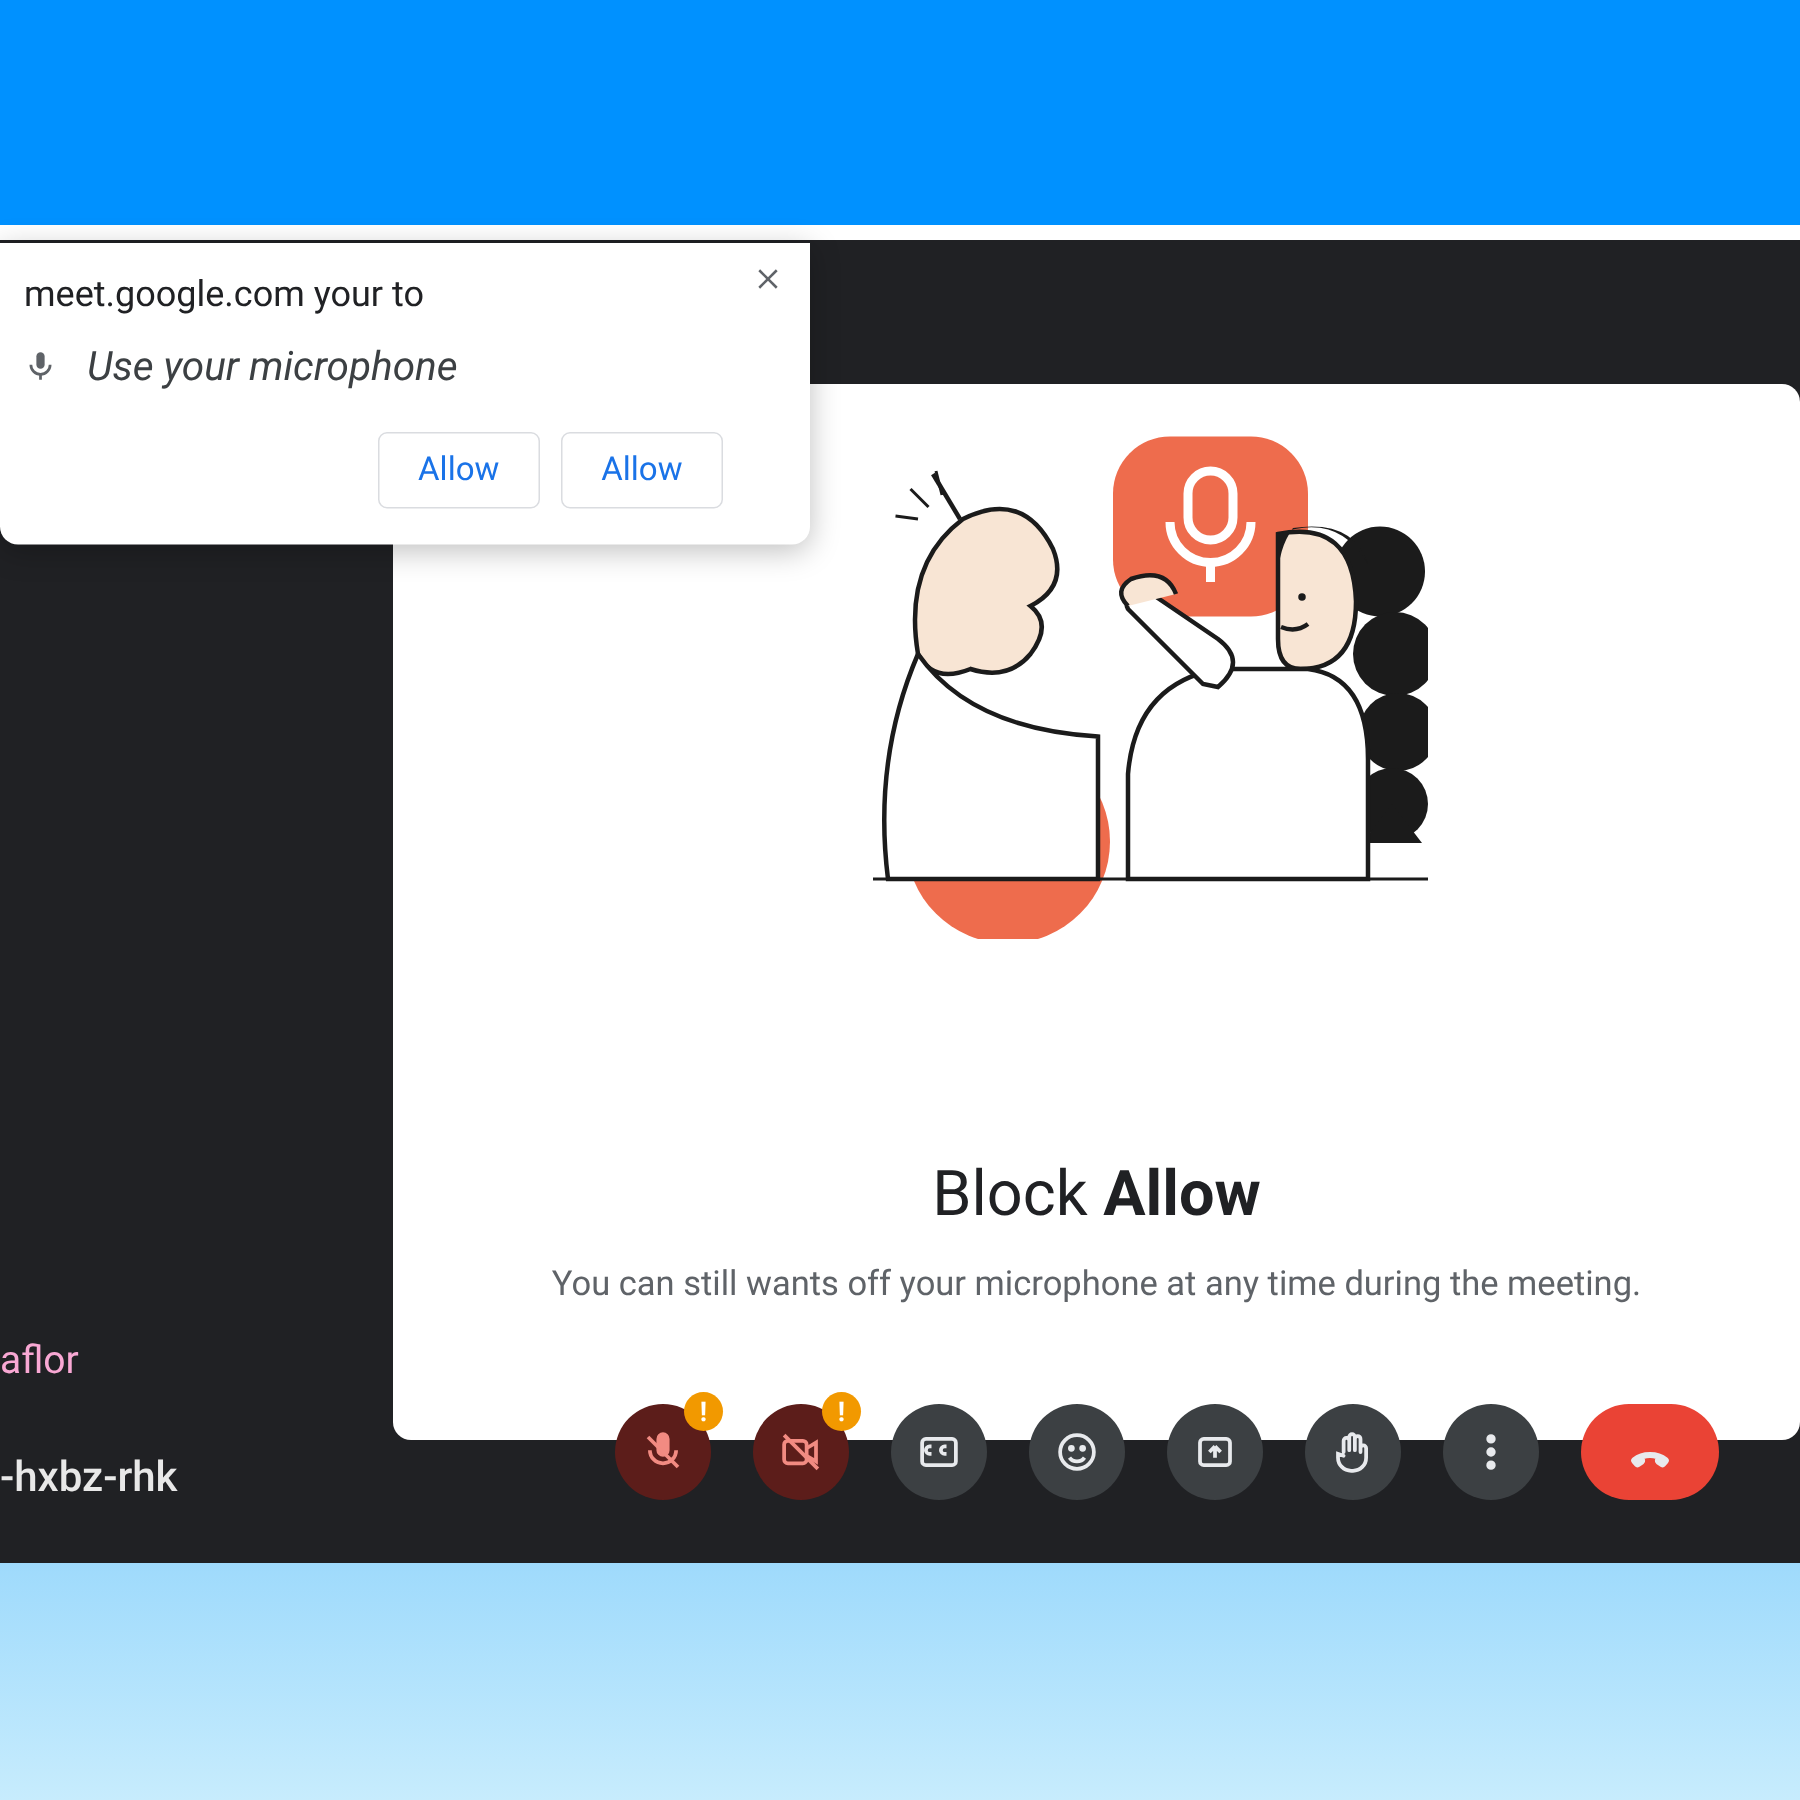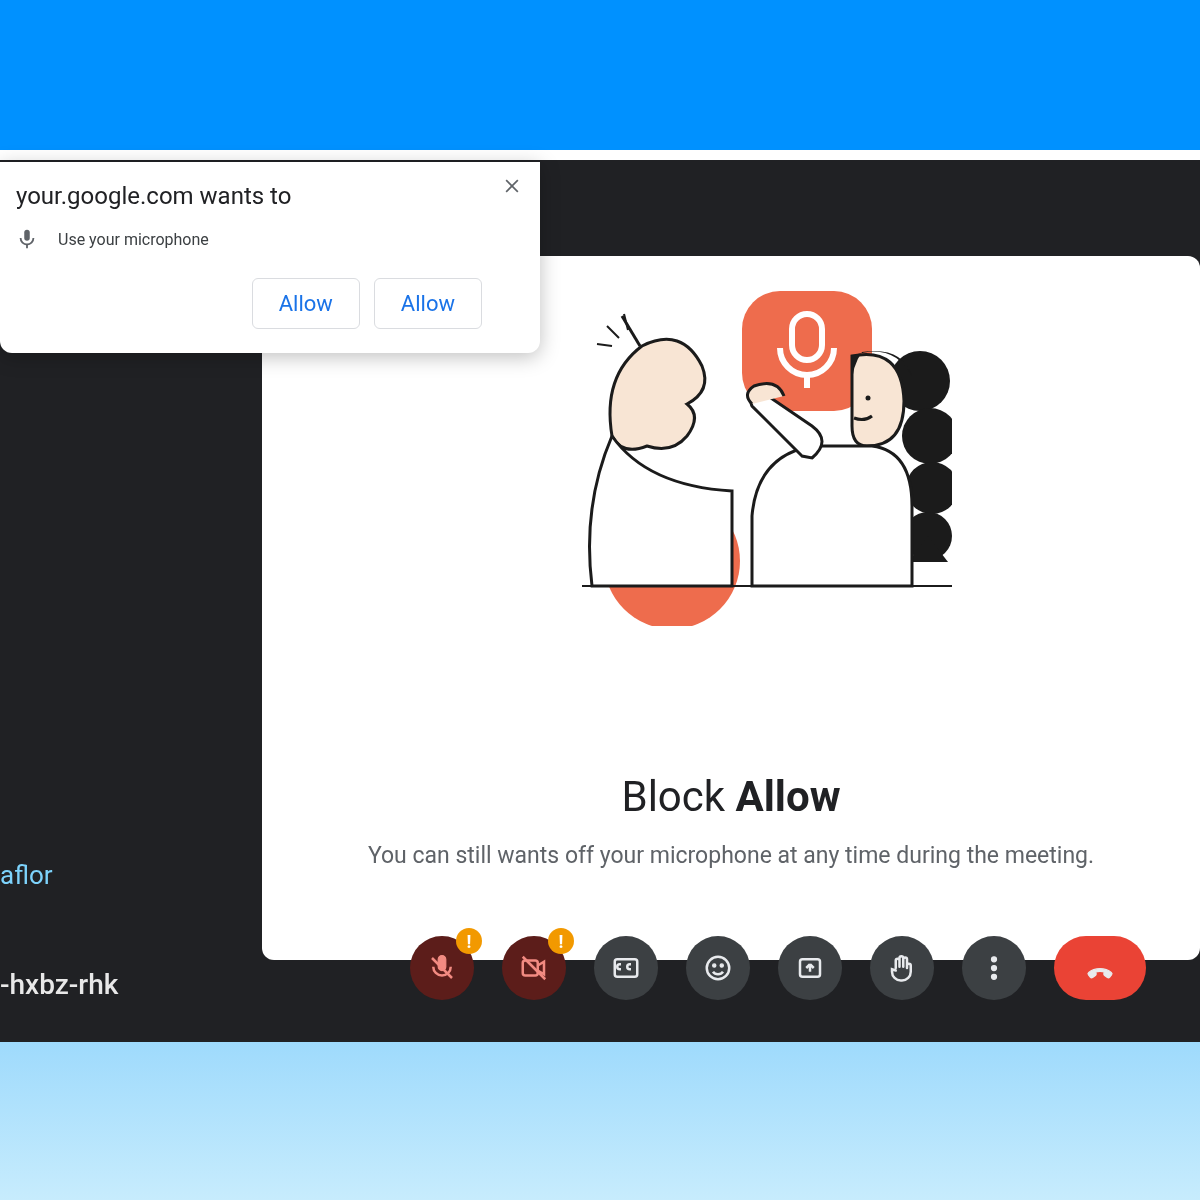--- a/index.html
+++ b/index.html
@@ -7,21 +7,21 @@
   body { position: relative; }
 
   .bg-top { position: absolute; left: 0; top: 0; width: 1200px; height: 155px; background: #0091ff; }
   .bg-bot { position: absolute; left: 0; top: 1040px; width: 1200px; height: 160px;
             background: linear-gradient(#9edafc 0%, #c7ecfd 100%); }
   .browser-strip { position: absolute; left:0; top:150px; width:1200px; height:10px; background:#fff; }
 
   .window { position: absolute; left: 0; top: 160px; width: 1200px; height: 882px;
             background: #202124; }
 
-  .participant-name { position: absolute; left: 0; top: 700px; color: #7dd3fc; font-size: 26px; }
+  .participant-name { position: absolute; left: 0; top: 732px; color: #f9a8d4; font-size: 26px; }
   .meeting-code { position: absolute; left: 0; top: 808px; color: #e8e8e8; font-size: 28px; font-weight: 500; text-align: center; }
 
   .panel { position: absolute; left: 262px; top: 96px; width: 938px; height: 704px;
            background: #fff; border-radius: 12px; }
 
   .illustration { position: absolute; left: 290px; top: 30px; width: 400px; height: 340px; }
 
   .hello-title { position: absolute; top: 516px; left: 0; width: 100%; text-align: center;
                  font-size: 42px; color: #202124; }
   .hello-title .bold { font-weight: 700; }
@@ -41,21 +41,21 @@
                 border-radius: 50%; background: #f29900; color: #fff; font-size: 18px;
                 display: flex; align-items: center; justify-content: center; font-weight: 700; }
 
   
   .perm { position: absolute; left: 0; top: 162px; width: 540px; background: #fff;
           border-radius: 0 0 12px 12px; box-shadow: 0 4px 20px rgba(0,0,0,.25);
           padding: 20px 22px 24px 16px; z-index: 10; }
   .perm-title { font-size: 24px; color: #202124; margin-bottom: 18px; }
   .perm-row { display: flex; align-items: center; gap: 20px; margin-bottom: 28px; }
   .perm-row svg { width: 22px; height: 22px; fill: #5f6368; }
-  .perm-row-text { font-size: 16px; color: #3c4043; }
+  .perm-row-text { font-size: 27px; color: #3c4043; font-style: italic; }
   .perm-close { position: absolute; top: 10px; right: 14px; width: 28px; height: 28px;
                 display:flex; align-items:center; justify-content:center; cursor:pointer; }
   .perm-close svg { width:20px; height:20px; stroke:#5f6368; stroke-width:2; }
   .perm-buttons { display: flex; gap: 14px; justify-content: flex-end; padding-right: 36px; }
   .perm-btn { border: 1px solid #dadce0; background:#fff; color:#1a73e8; font-size:22px;
               padding: 12px 26px; border-radius: 6px; cursor: pointer; font-family: inherit; }
 </style>
 </head>
 <body>
 
@@ -175,21 +175,21 @@
 
 </div>
 
 <div class="perm">
   <div class="perm-close">
     <svg viewBox="0 0 24 24">
         <line x1="5" y1="5" x2="19" y2="19"></line>
         <line x1="19" y1="5" x2="5" y2="19"></line>
       </svg>
   </div>
-  <div class="perm-title">your.google.com wants to</div>
+  <div class="perm-title">meet.google.com your to</div>
   <div class="perm-row">
     <svg viewBox="0 0 24 24">
         <path d="M12 14a3 3 0 0 0 3-3V5a3 3 0 0 0-6 0v6a3 3 0 0 0 3 3z"></path>
         <path d="M19 11a7 7 0 0 1-14 0" fill="none" stroke="#5f6368" stroke-width="2"></path>
         <line x1="12" y1="18" x2="12" y2="22" stroke="#5f6368" stroke-width="2"></line>
       </svg>
     <div class="perm-row-text">Use your microphone</div>
   </div>
   <div class="perm-buttons">
     <button class="perm-btn">Allow</button>

